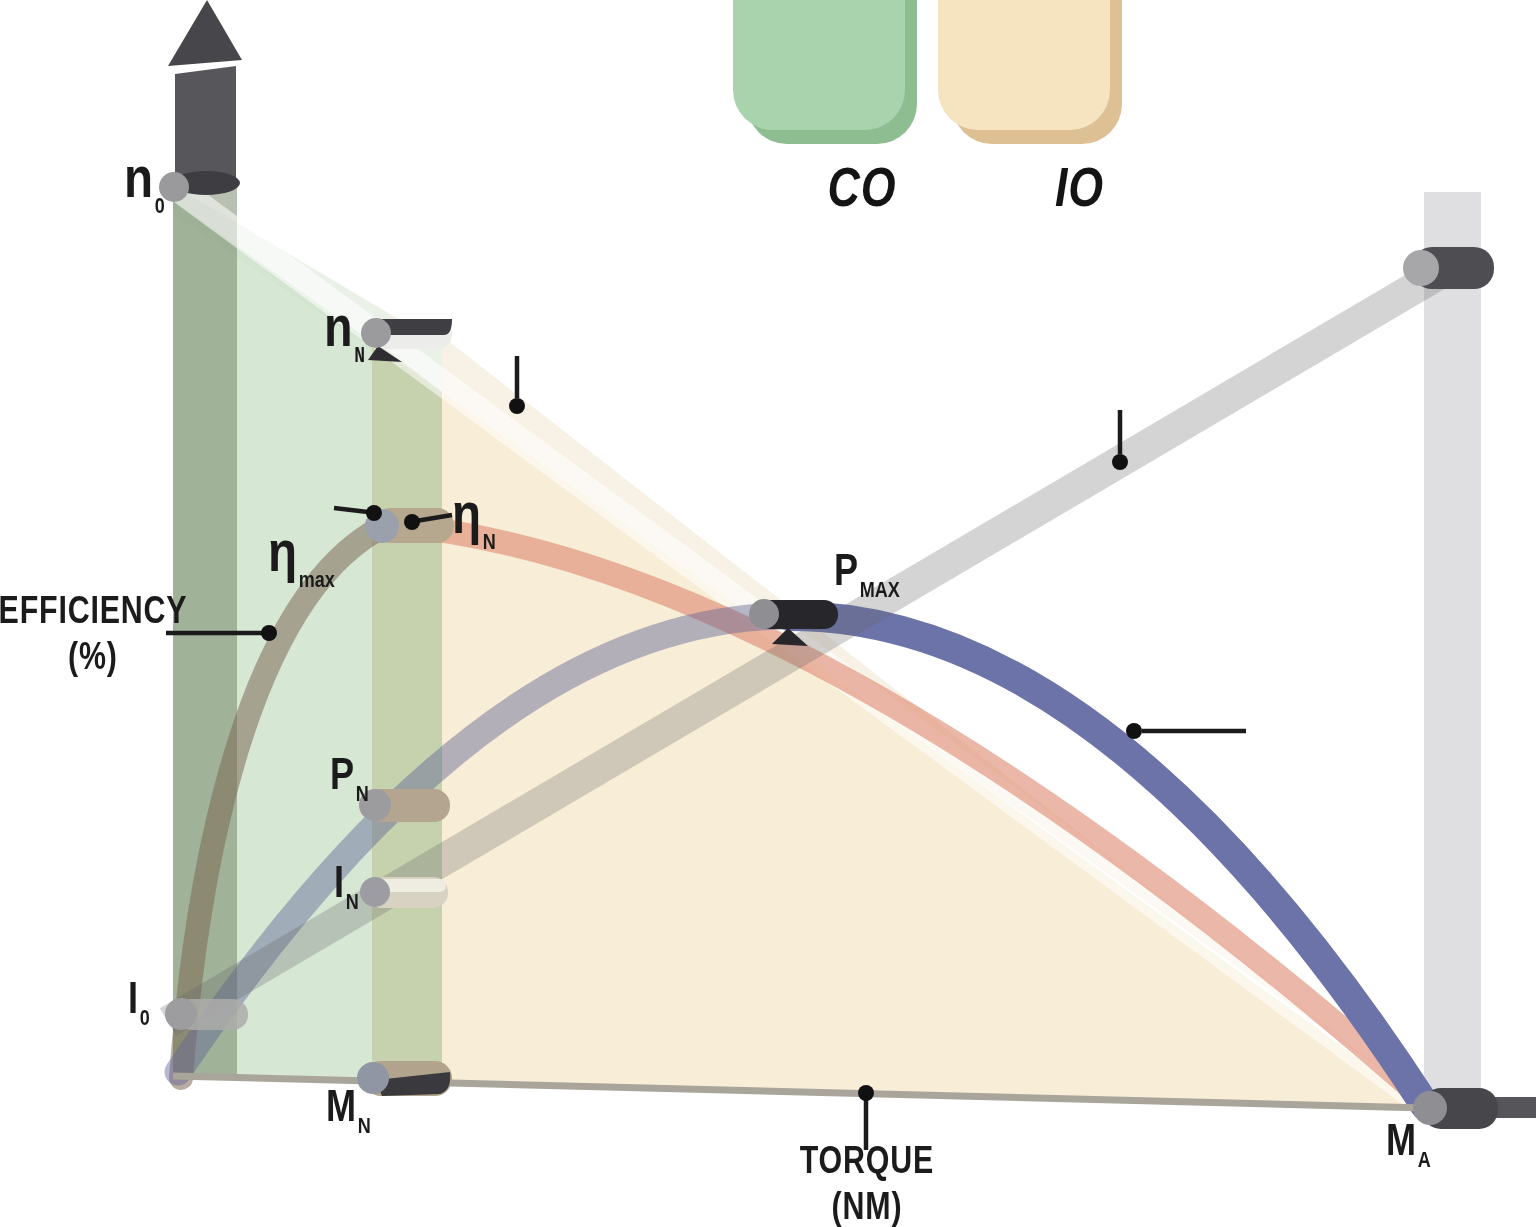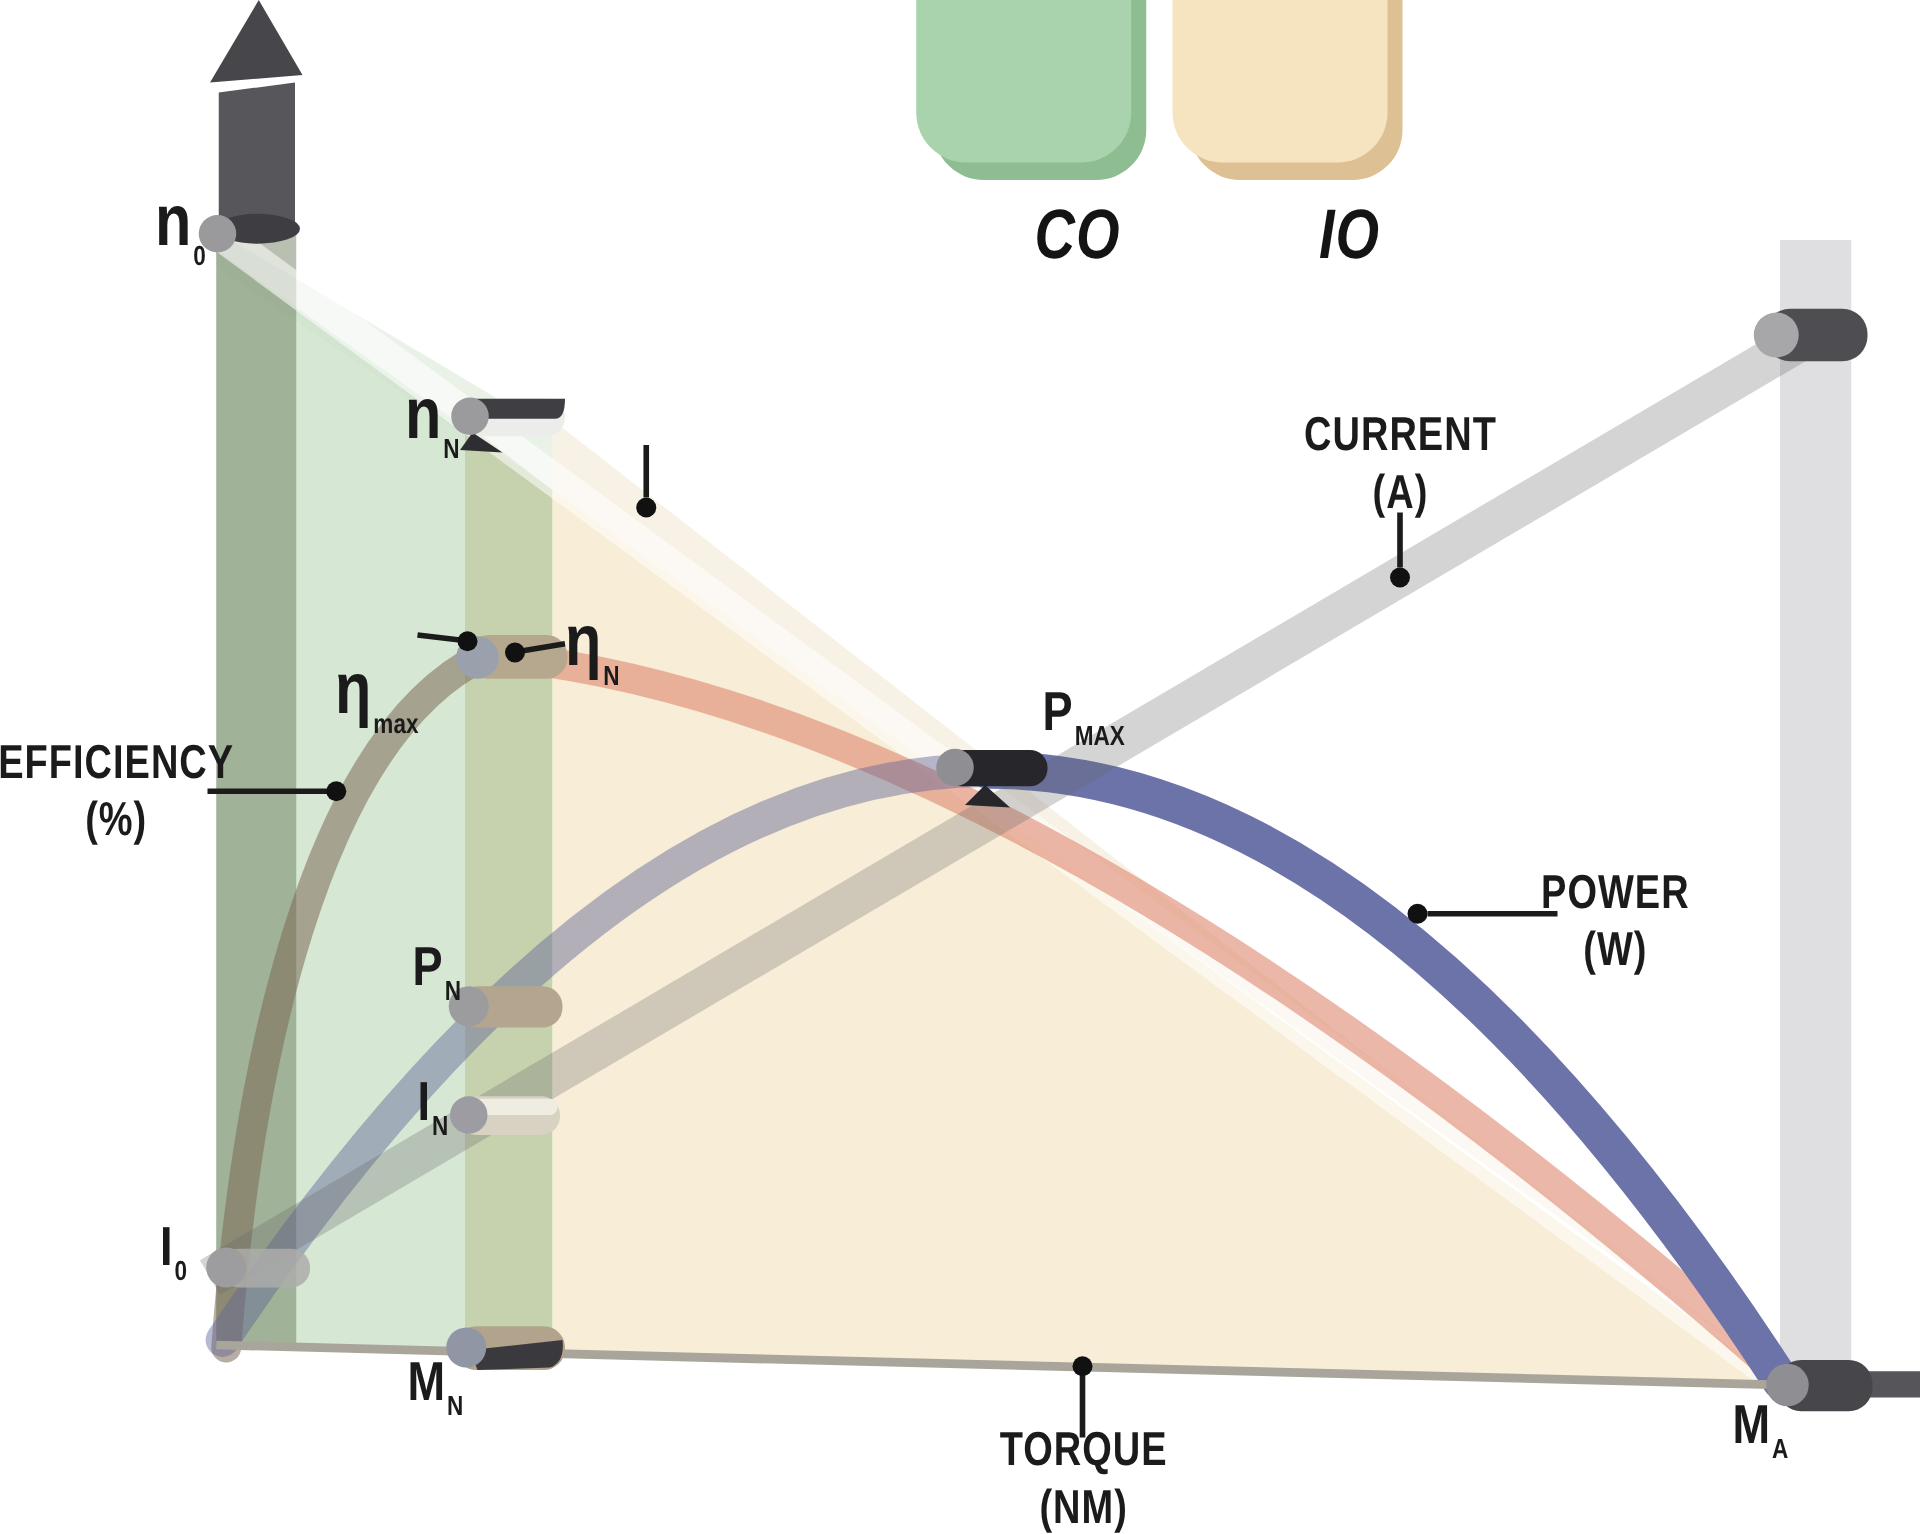--- a/index.html
+++ b/index.html
@@ -148,41 +148,33 @@
   <div class="sq" style="left:952px;top:-46px;width:170px;height:190px;background:#ddc093;"></div>
   <div class="sq" style="left:938px;top:-58px;width:172px;height:188px;background:#f6e3c0;"></div>
 
   <div class="legend-label" style="left:733px;top:154px;width:172px;">
     <span class="inner">CO</span>
   </div>
   <div class="legend-label" style="left:938px;top:154px;width:172px;">
     <span class="inner">IO</span>
   </div>
 
-  <div class="ann" style="left:970px;top:326px;">
-    <span class="inner"><span>CURRENT</span><br>
-    <span>(A)</span></span>
-  </div>
   <div class="ann" style="left:-57px;top:588px;">
     <span class="inner"><span>EFFICIENCY</span><br>
     <span>(%)</span></span>
   </div>
-  <div class="ann" style="left:1142px;top:692px;">
-    <span class="inner"><span>POWER</span><br>
-    <span>(W)</span></span>
-  </div>
   <div class="ann" style="left:717px;top:1138px;">
     <span class="inner"><span>TORQUE</span><br>
     <span>(NM)</span></span>
   </div>
 
   <div class="pt lc" style="left:124px;top:148px;">
     <span class="inner"><span class="pt-main">n</span><span class="pt-sub">0</span></span>
   </div>
-  <div class="pt lc" style="left:324px;top:302px;">
+  <div class="pt lc" style="left:324px;top:302px;font-family:Liberation Mono, monospace;">
     <span class="inner"><span class="pt-main">n</span><span class="pt-sub">N</span></span>
   </div>
   <div class="pt lc" style="left:268px;top:474px;margin-top:48px;">
     <span class="inner"><span class="pt-main">η</span><span class="pt-sub">max</span></span>
   </div>
   <div class="pt lc" style="left:452px;top:484px;">
     <span class="inner"><span class="pt-main">η</span><span class="pt-sub">N</span></span>
   </div>
   <div class="pt" style="left:330px;top:752px;">
     <span class="inner"><span class="pt-main">P</span><span class="pt-sub">N</span></span>

